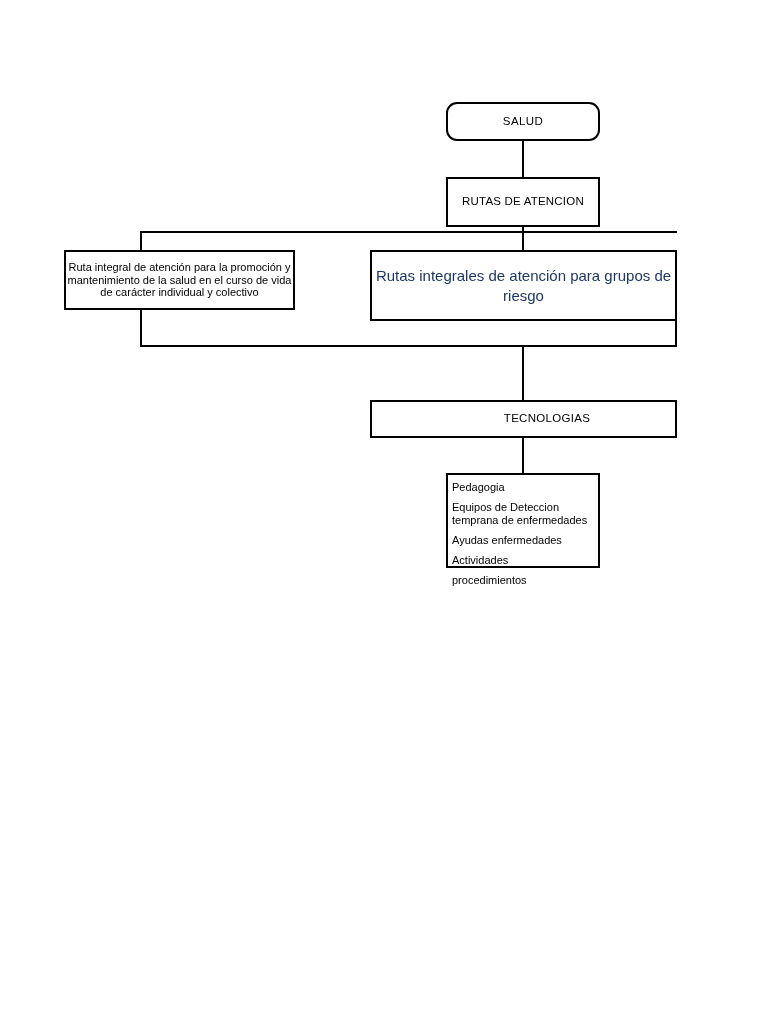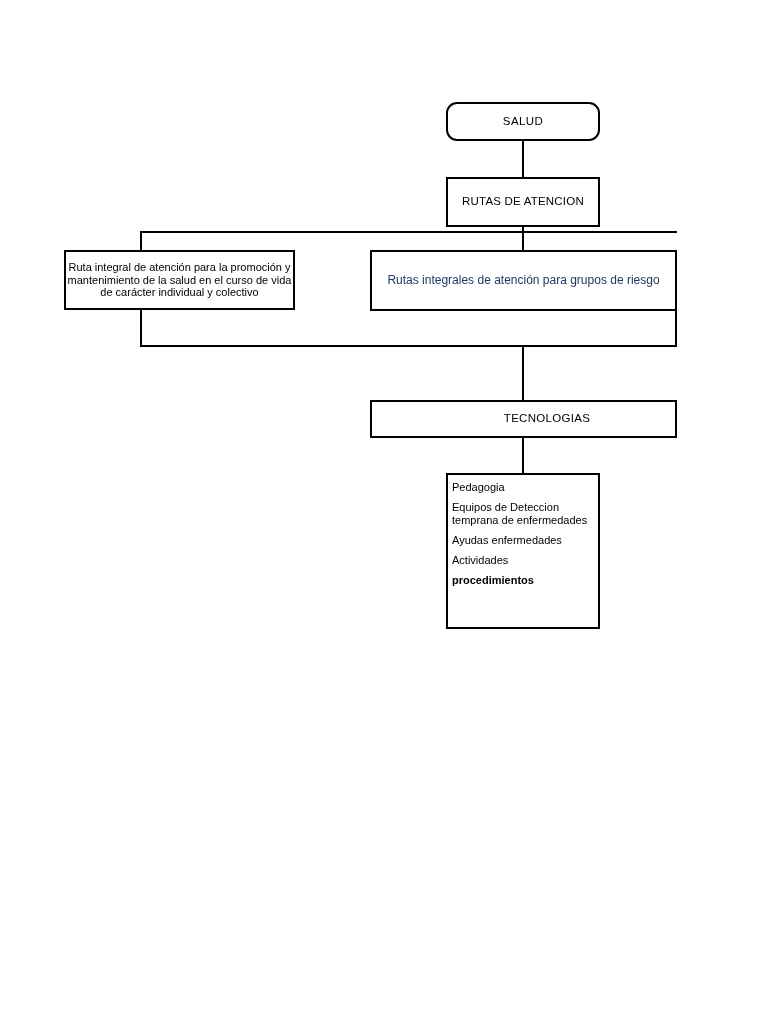--- a/index.html
+++ b/index.html
@@ -53,50 +53,50 @@
   #node-rutas-atencion {
     left: 446px; top: 177px; width: 154px; height: 50px;
     font-size: 11.5px;
     letter-spacing: 0.2px;
   }
   #node-ruta-individual {
     left: 64px; top: 250px; width: 231px; height: 60px;
     font-size: 11px;
   }
   #node-rutas-grupos {
-    left: 370px; top: 250px; width: 307px; height: 61px;
-    font-size: 12px;
+    left: 370px; top: 250px; width: 307px; height: 71px;
+    font-size: 15px;
     color: #1F3864;
   }
   #node-rutas-grupos .txt { line-height: 1.3; }
   #node-tecnologias {
     left: 370px; top: 400px; width: 307px; height: 38px;
     font-size: 11.5px;
     letter-spacing: 0.3px;
     padding-left: 47px;
   }
 
   
   #node-tecnologias-list {
     position: absolute;
-    left: 446px; top: 473px; width: 154px; height: 156px;
+    left: 446px; top: 473px; width: 154px; height: 95px;
     box-sizing: border-box;
     background: #ffffff;
     border: 2px solid #000000;
     padding: 6px 0 0 4px;
     z-index: 5;
   }
   #node-tecnologias-list .li {
     font-size: 11px;
     line-height: 1.18;
     color: #000000;
     margin-bottom: 7px;
     white-space: pre-line;
   }
-  #node-tecnologias-list .li:last-child { margin-bottom: 8px; font-weight: bold; }
+  #node-tecnologias-list .li:last-child { margin-bottom: 8px; }
 
   
   .edge {
     position: absolute;
     background: #000000;
     z-index: 1;
   }
   .edge.v { width: 2px; }
   .edge.h { height: 2px; }
 

